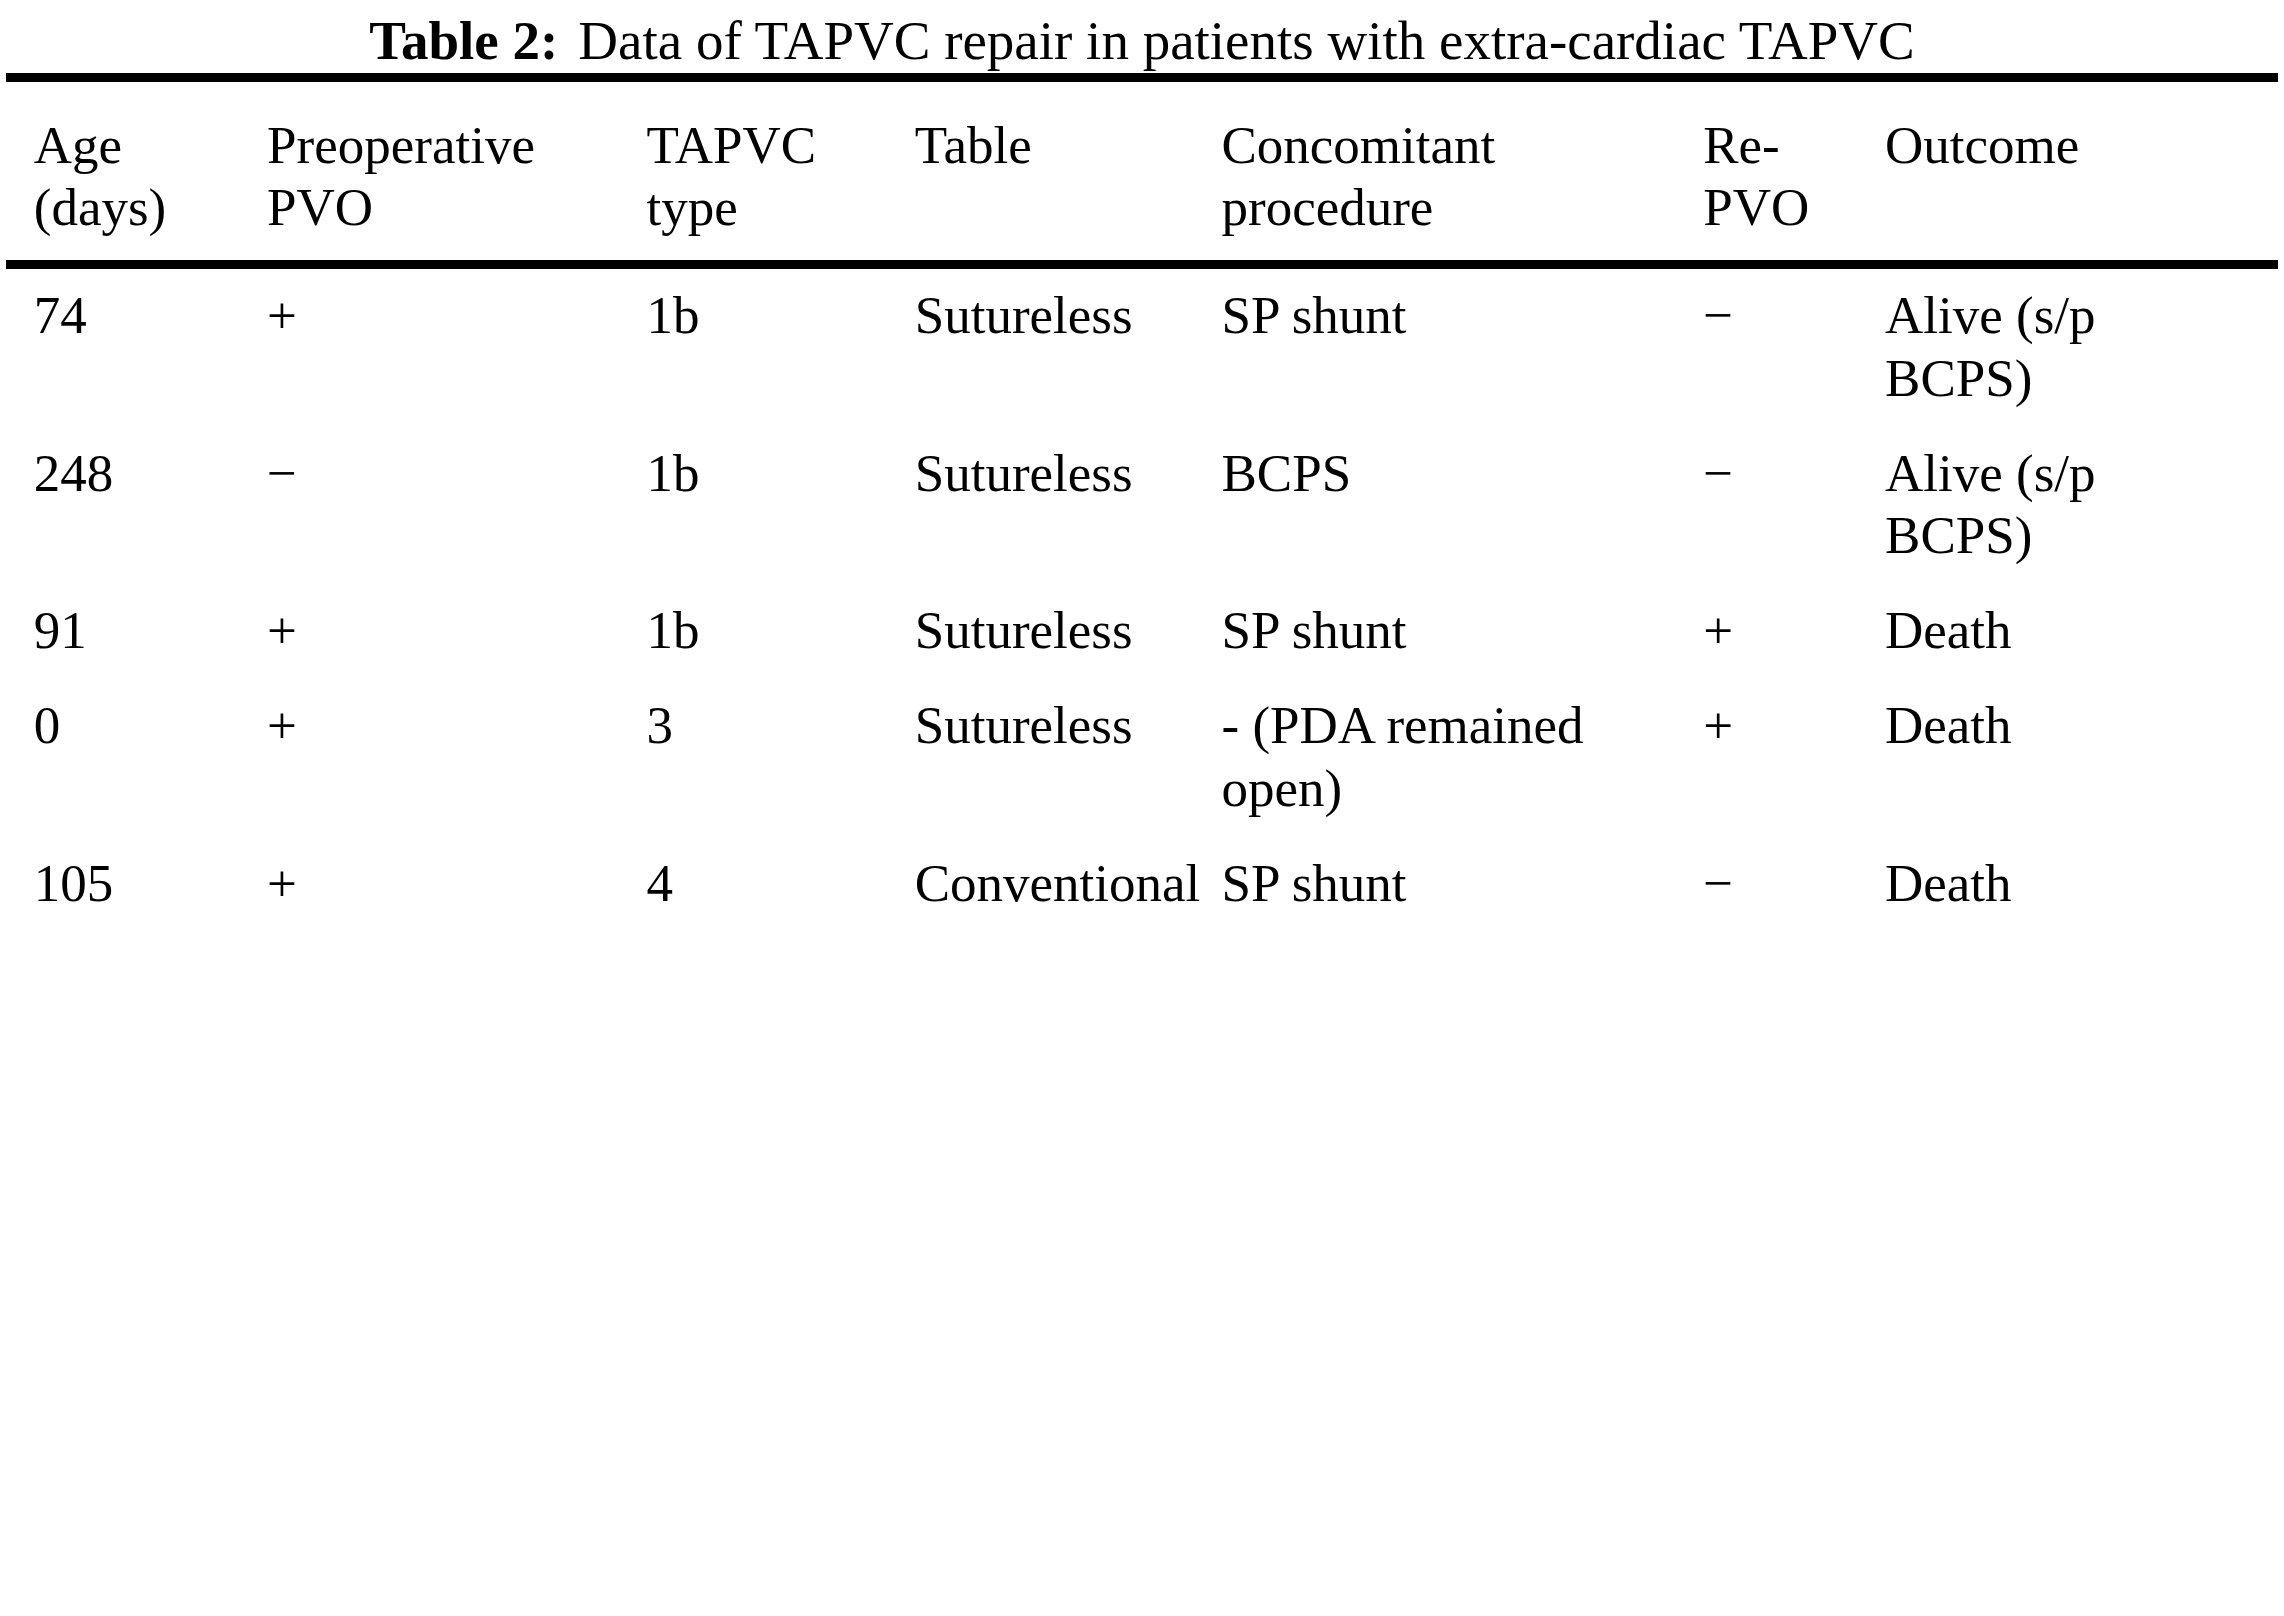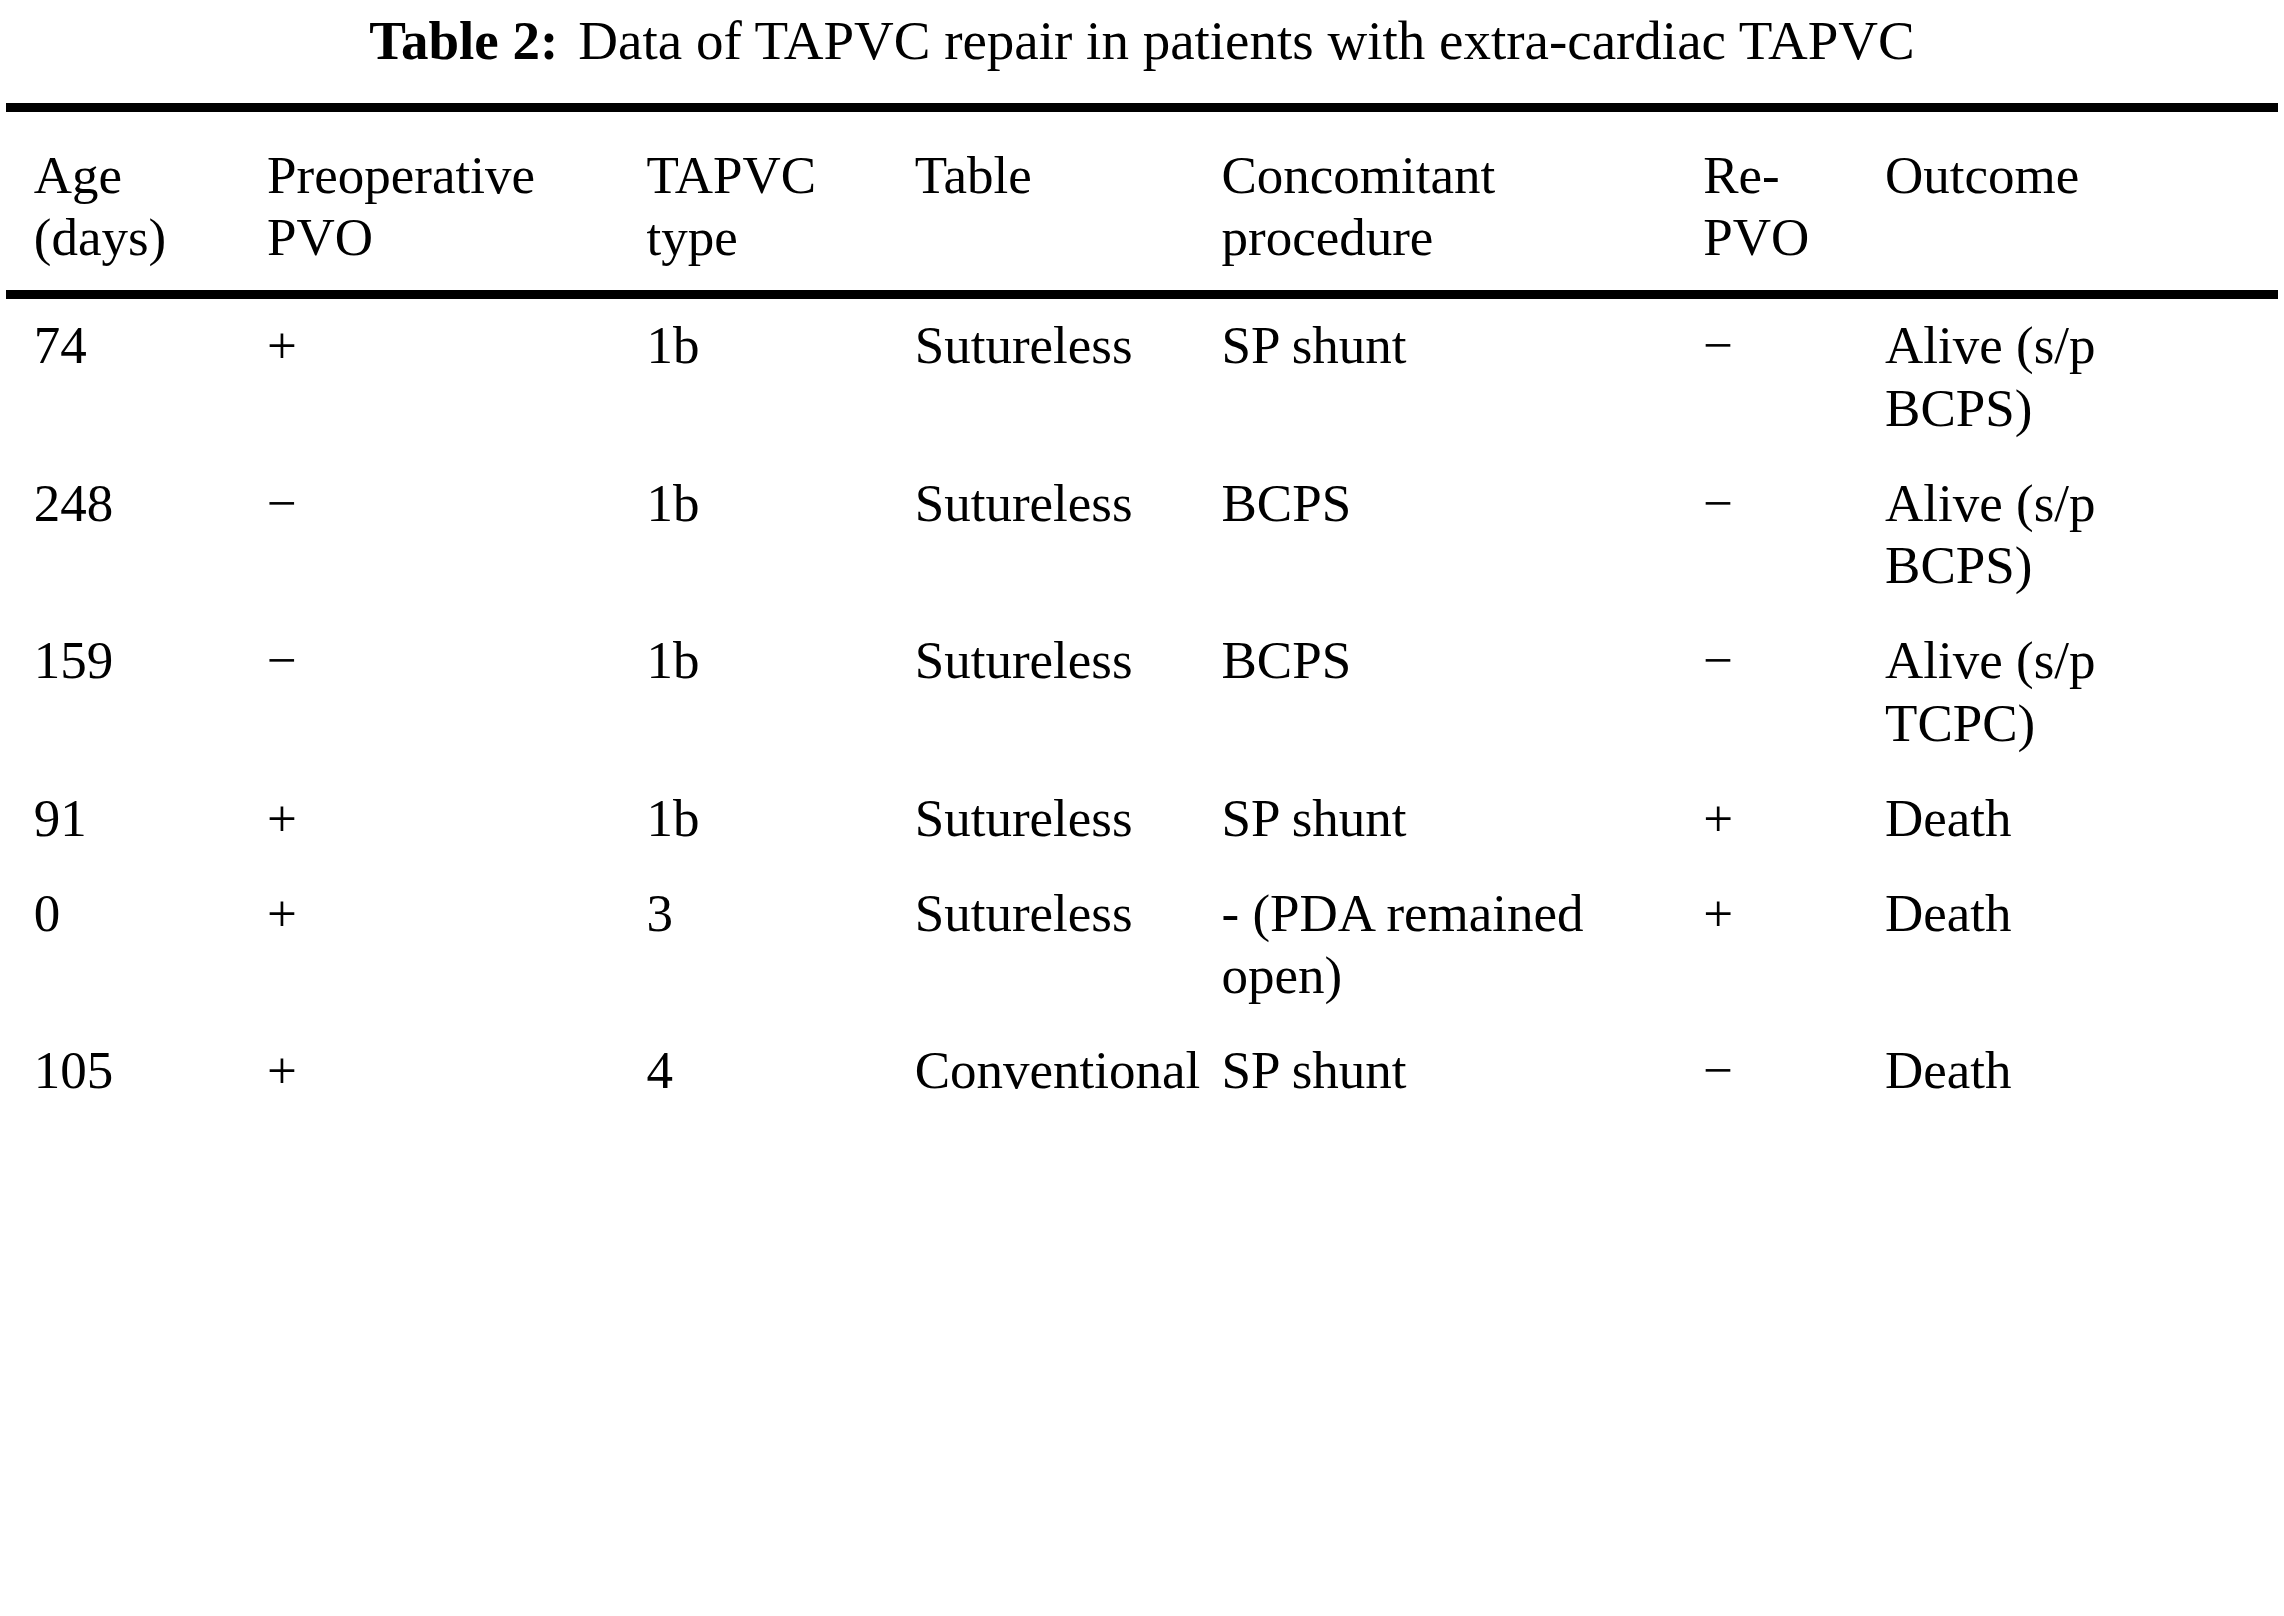--- a/index.html
+++ b/index.html
@@ -10,21 +10,20 @@
     background: #ffffff;
     color: #000000;
     font-family: "Liberation Serif", "DejaVu Serif", serif;
   }
   .page { padding: 0 5.8px; }
   .table-title {
     text-align: center;
     font-size: 55px;
     line-height: 1.15;
     margin-top: 9.3px;
-    margin-bottom: 30px;
     white-space: nowrap;
   }
   .table-title .title-label { font-weight: bold; margin-right: 20px; }
   .rule {
     height: 9.3px;
     background: #000000;
     width: 100%;
   }
   table.data-table {
     width: 100%;
@@ -112,30 +111,20 @@
     <td>248</td>
     <td>−</td>
     <td>1b</td>
     <td>Sutureless</td>
     <td>BCPS</td>
     <td>−</td>
     <td>Alive (s/p
 BCPS)</td>
   </tr>
 
-  <tr>
-    <td>159</td>
-    <td>−</td>
-    <td>1b</td>
-    <td>Sutureless</td>
-    <td>BCPS</td>
-    <td>−</td>
-    <td>Alive (s/p
-TCPC)</td>
-  </tr>
 
 
 
 
   <tr>
     <td>91</td>
     <td>+</td>
     <td>1b</td>
     <td>Sutureless</td>
     <td>SP shunt</td>

